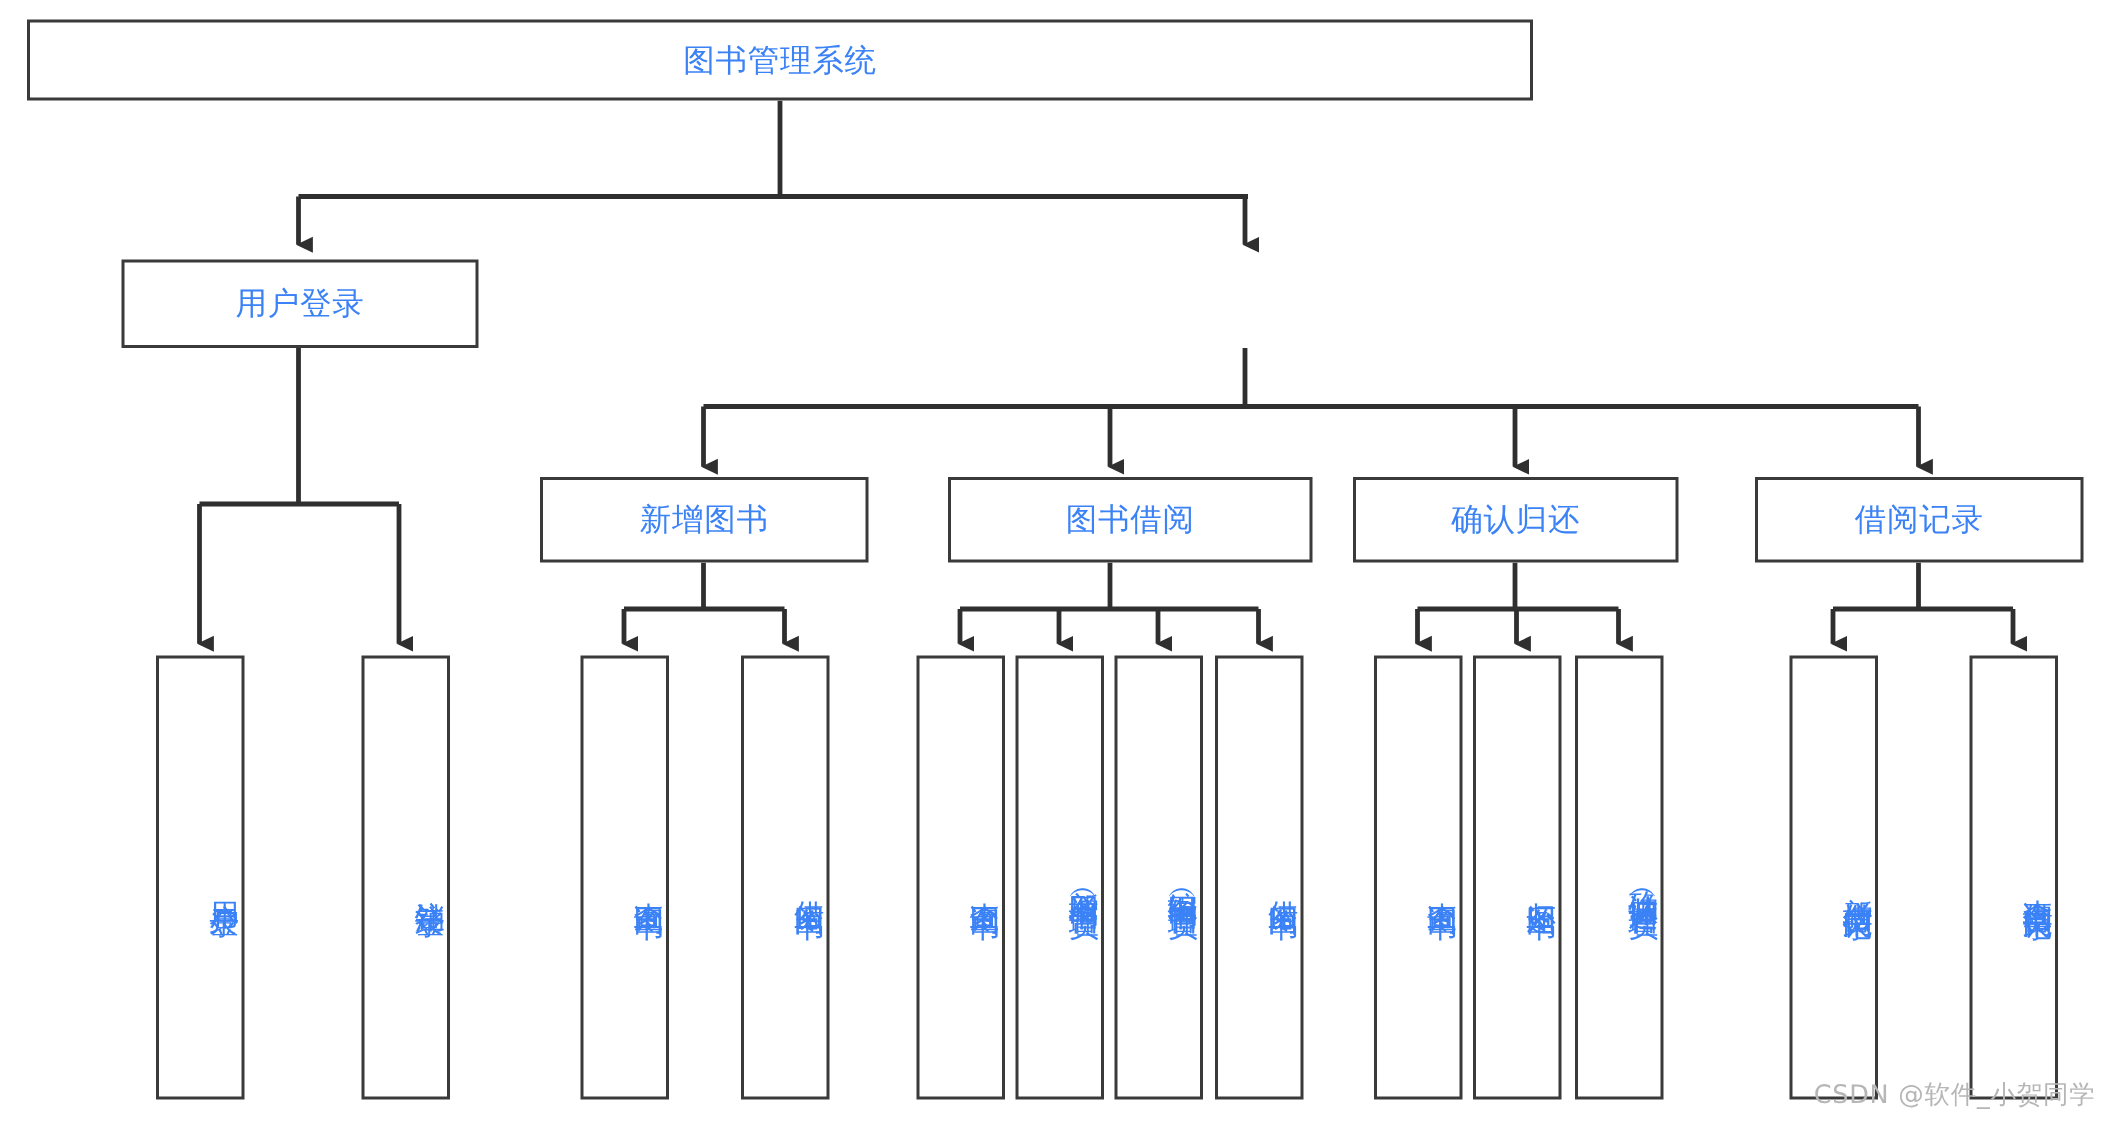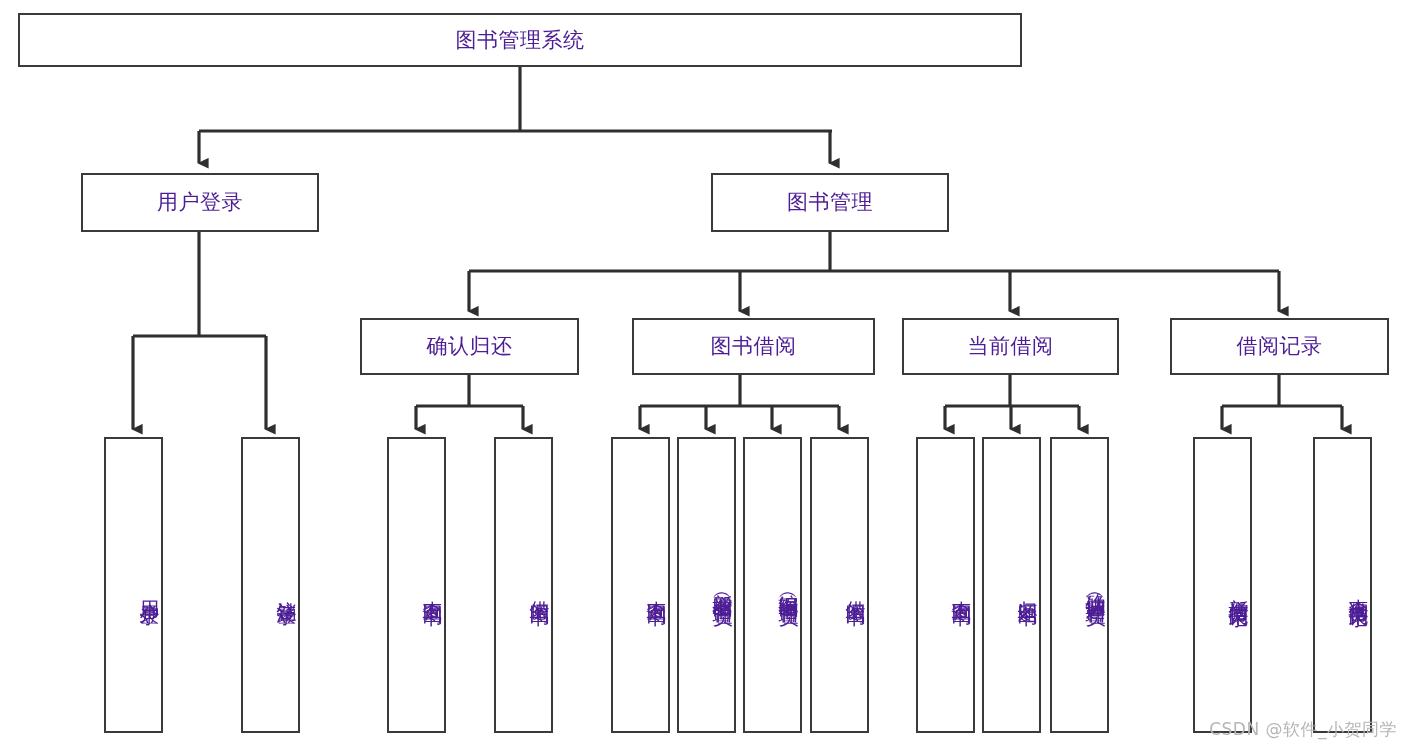--- a/index.html
+++ b/index.html
@@ -26,21 +26,21 @@
     pointer-events: none;
   }
   .node {
     position: absolute;
     box-sizing: border-box;
     background: #ffffff;
     border: 2px solid #3a3a3a;
     display: flex;
     align-items: center;
     justify-content: center;
-    color: #4c1d95;
+    color: #3b82f6;
     line-height: 1.18;
     text-align: center;
   }
   .node.horiz {
     font-size: 21px;
     letter-spacing: 0.5px;
   }
   .node.vert {
     writing-mode: vertical-rl;
     text-orientation: upright;
@@ -123,34 +123,31 @@
   </svg>
 
   <div class="node horiz" style="left:18px; top:13px; width:1004px; height:54px;">
     <span>图书管理系统</span>
   </div>
 
   <div class="node horiz" style="left:81px; top:173px; width:238px; height:59px;">
     <span>用户登录</span>
   </div>
 
-  <div class="node horiz" style="left:711px; top:173px; width:238px; height:59px;">
-    <span>图书管理</span>
-  </div>
 
   <div class="node horiz" style="left:360px; top:318px; width:219px; height:57px;">
-    <span>确认归还</span>
+    <span>新增图书</span>
   </div>
 
   <div class="node horiz" style="left:632px; top:318px; width:243px; height:57px;">
     <span>图书借阅</span>
   </div>
 
   <div class="node horiz" style="left:902px; top:318px; width:217px; height:57px;">
-    <span>当前借阅</span>
+    <span>确认归还</span>
   </div>
 
   <div class="node horiz" style="left:1170px; top:318px; width:219px; height:57px;text-align:center;">
     <span>借阅记录</span>
   </div>
 
   <div class="node vert" style="left:104px; top:437px; width:59px; height:296px;">
     <span>用户登录</span>
   </div>
 

